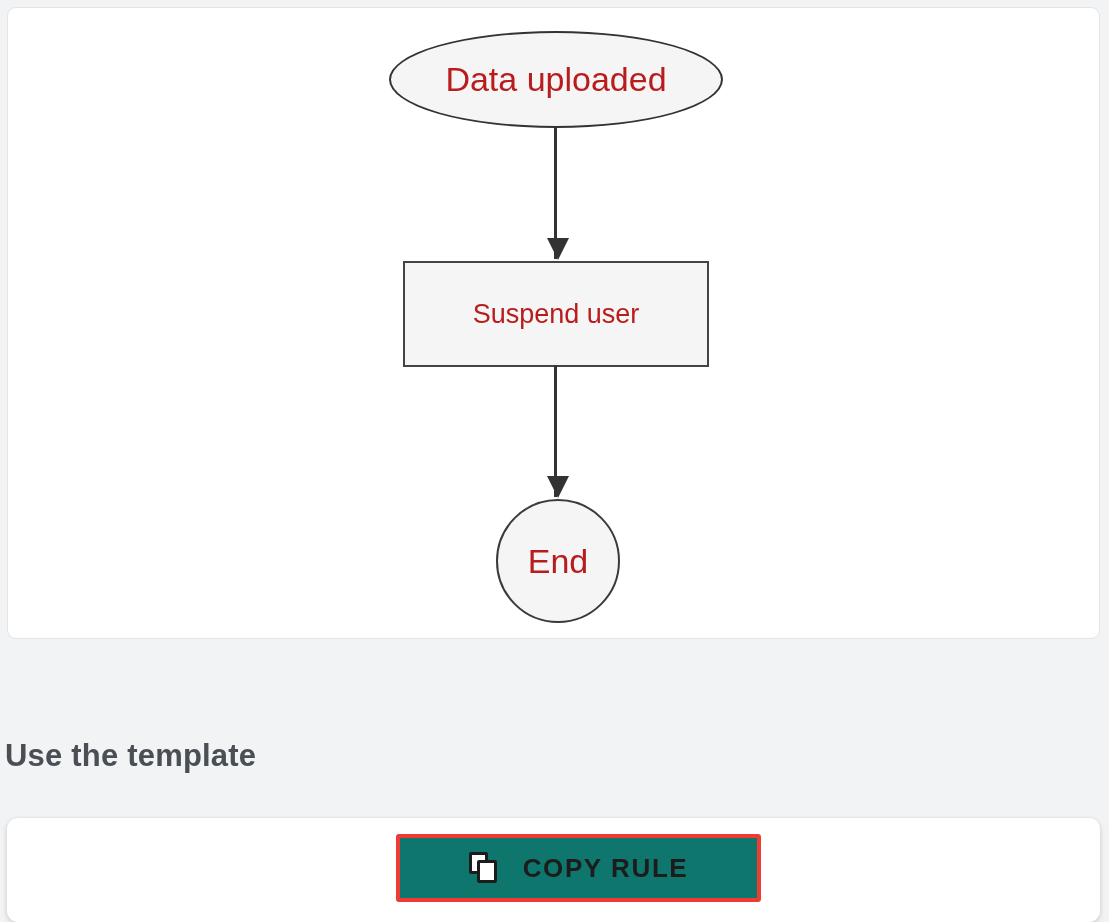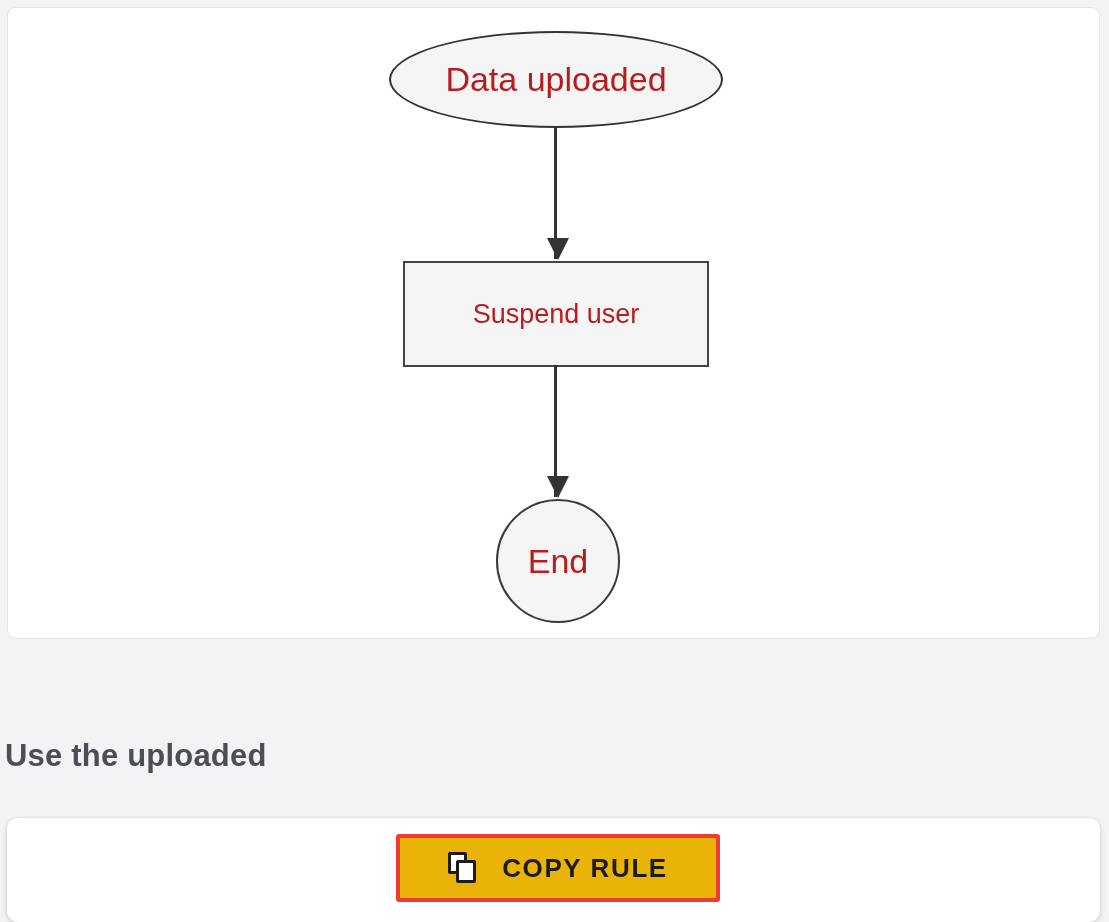--- a/index.html
+++ b/index.html
@@ -126,26 +126,26 @@
     box-sizing: border-box;
     background: #ffffff;
     border-radius: 11px;
     box-shadow: 0 1px 4px rgba(0,0,0,0.14), 0 3px 8px rgba(0,0,0,0.06);
   }
 
   .copy-rule-button {
     position: absolute;
     left: 389px;
     top: 16px;
-    width: 324px;
+    width: 365px;
     height: 68px;
     box-sizing: border-box;
     border: 4px solid #ee3b33;
     border-radius: 3px;
-    background: #eab308;
+    background: #0f766e;
     display: flex;
     align-items: center;
     justify-content: center;
     gap: 24px;
     cursor: pointer;
   }
 
   .copy-icon {
     width: 30px;
     height: 32px;
@@ -201,21 +201,21 @@
 
     <div class="arrow arrow-2"></div>
 
     <div class="node node-end">
       <span>End</span>
     </div>
 
   </div>
 </div>
 
-<div class="section-heading">Use the uploaded</div>
+<div class="section-heading">Use the template</div>
 
 <div class="action-card">
   <div class="copy-rule-button">
     <span class="copy-icon">
       <span class="sheet-back"></span>
       <span class="sheet-front"></span>
     </span>
     <span class="copy-rule-label">COPY RULE</span>
   </div>
 </div>

